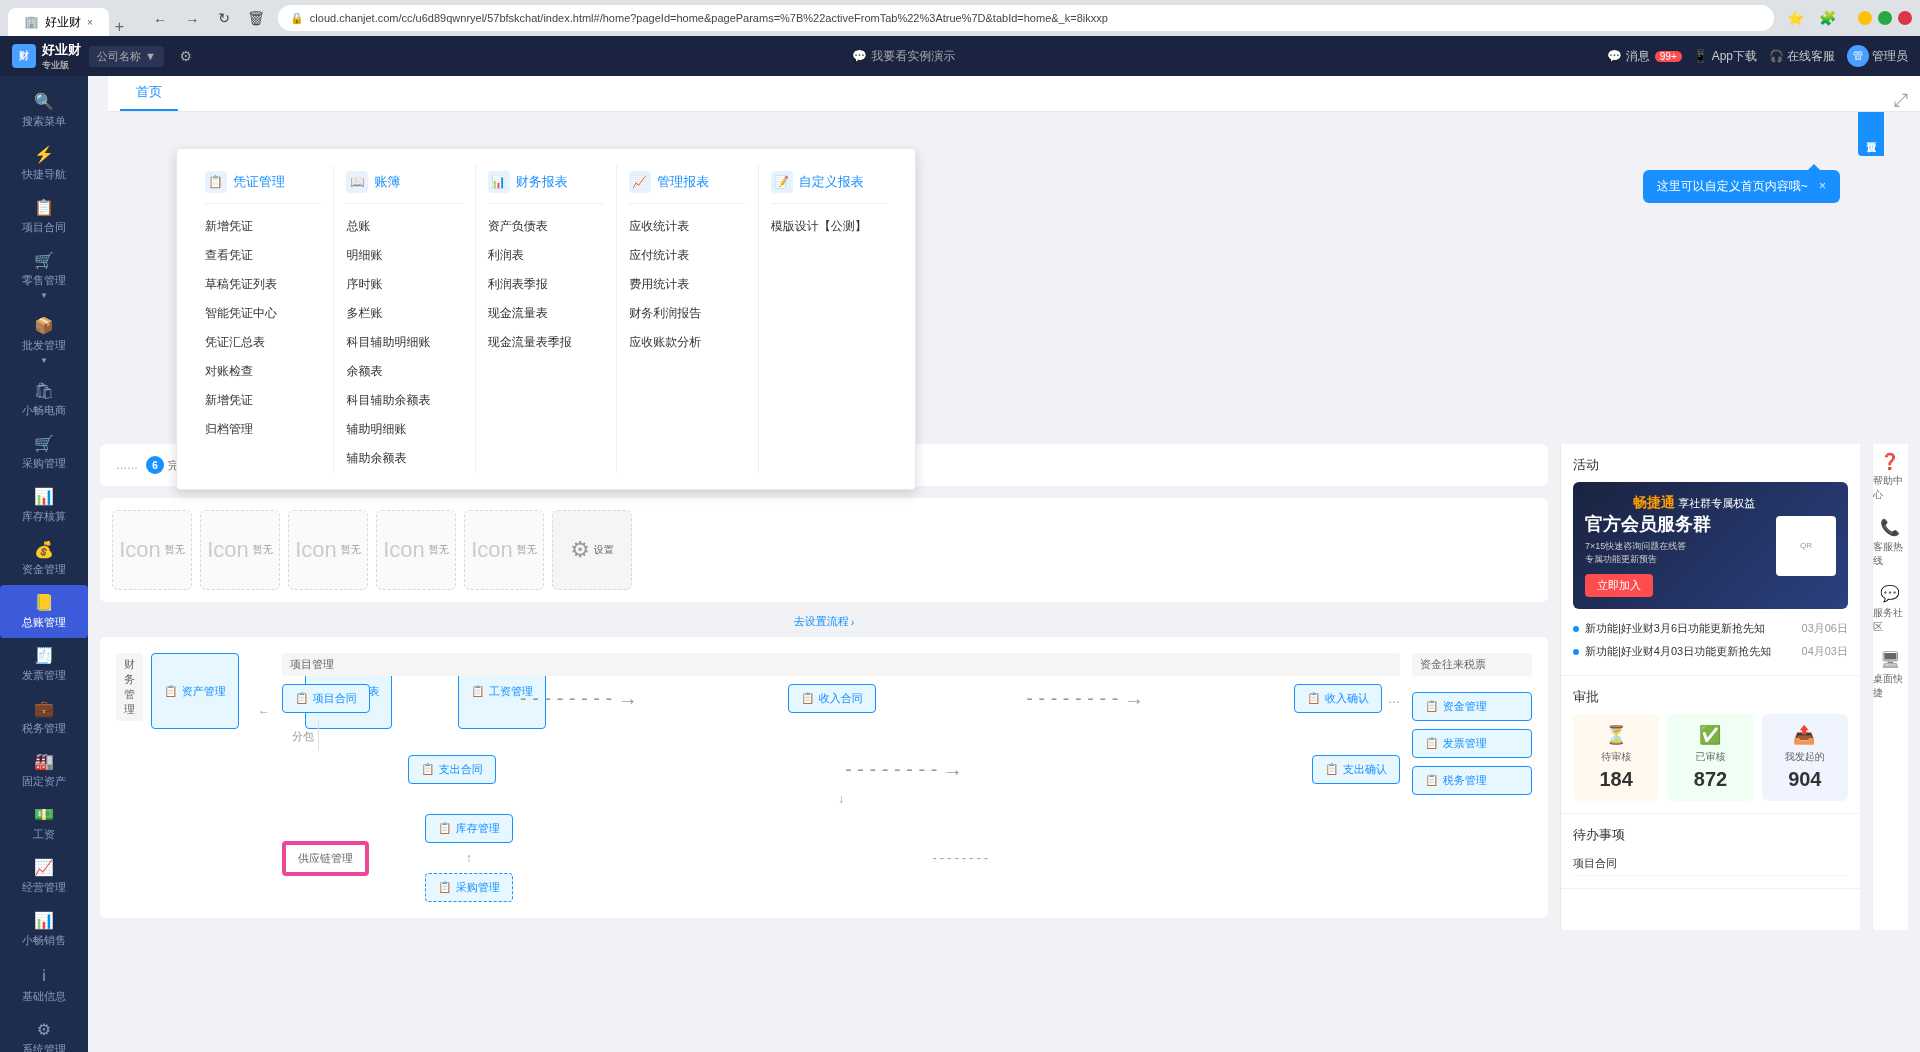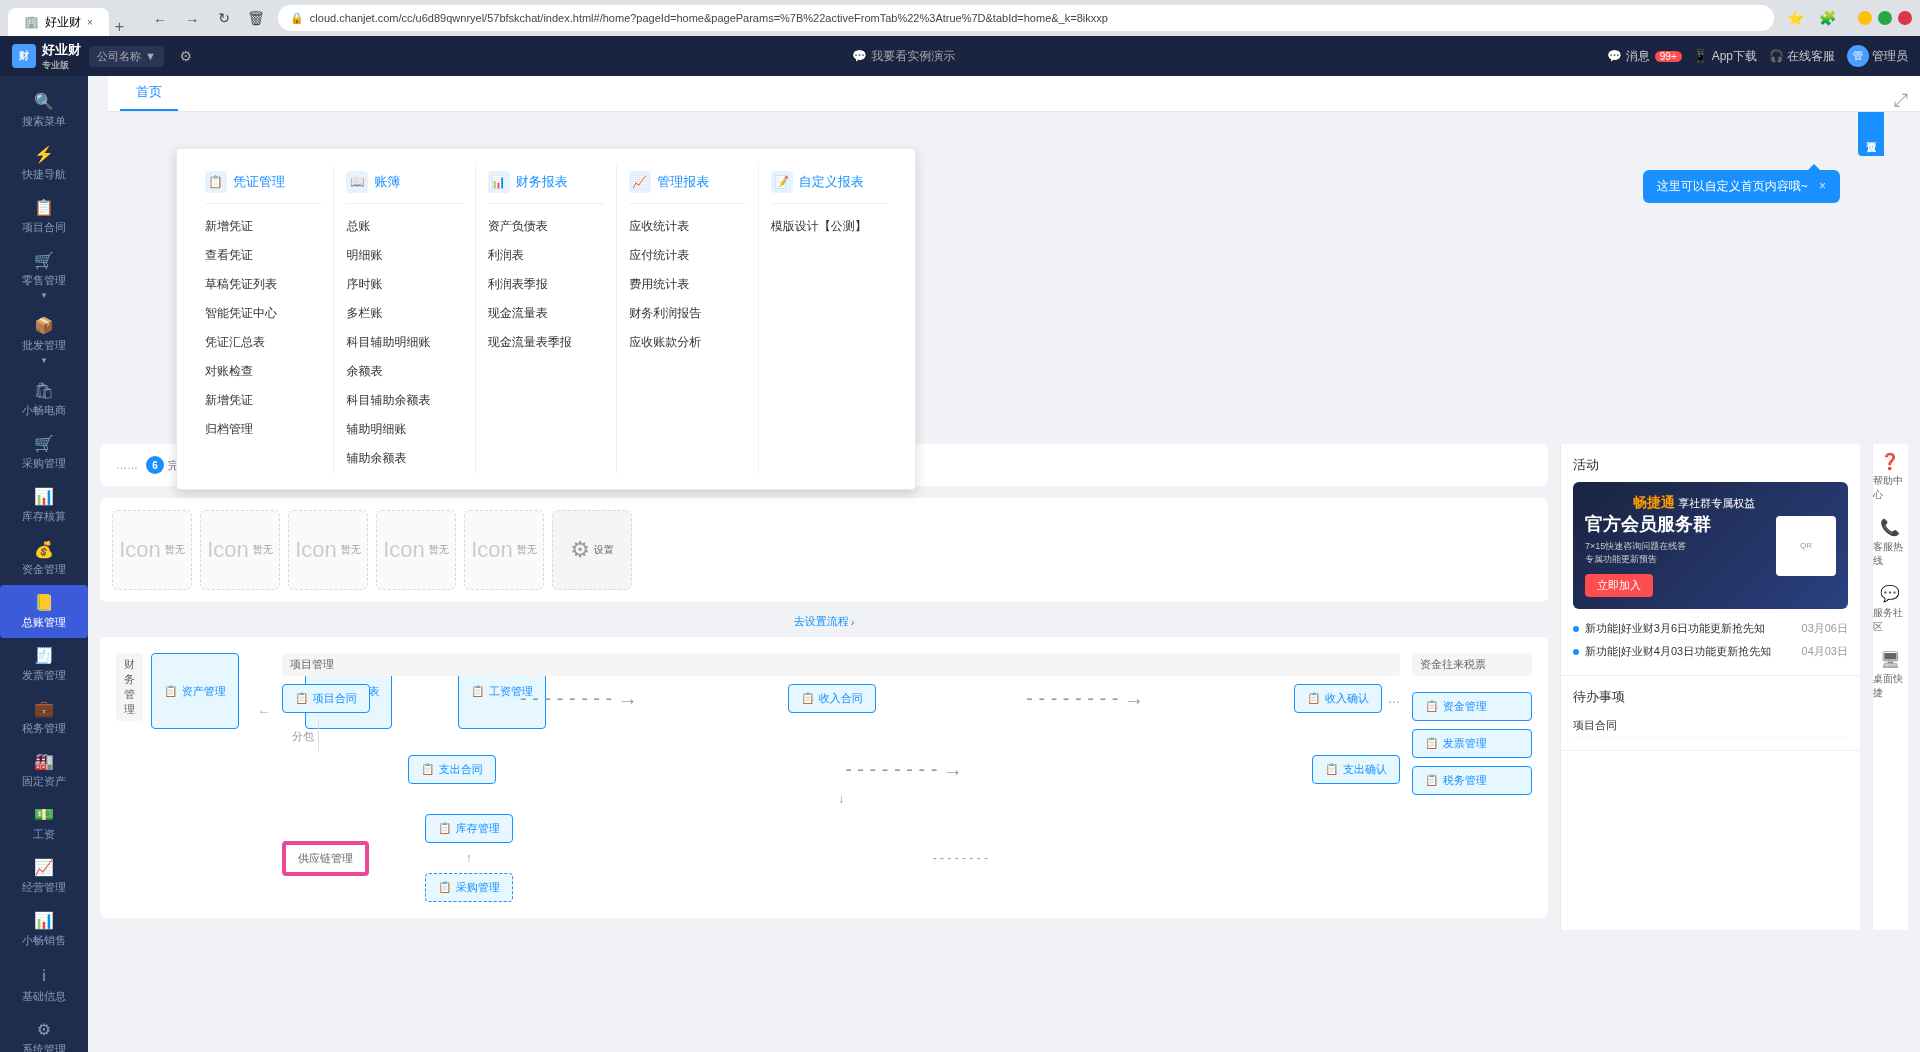--- a/index.html
+++ b/index.html
@@ -571,20 +571,40 @@
                     <span><span class="news-dot"></span><span>新功能|好业财3月6日功能更新抢先知</span></span>
                     <span class="news-date">03月06日</span>
                   </div>
                   <div class="news-item">
                     <span><span class="news-dot"></span><span>新功能|好业财4月03日功能更新抢先知</span></span>
                     <span class="news-date">04月03日</span>
                   </div>
                 </div>
               </div>
 
+              <div class="rp-section">
+                <div class="rp-title">审批</div>
+                <div class="approval-cards">
+                  <div class="approval-card pending">
+                    <div class="card-icon">⏳</div>
+                    <div class="card-label">待审核</div>
+                    <div class="card-num">184</div>
+                  </div>
+                  <div class="approval-card approved">
+                    <div class="card-icon">✅</div>
+                    <div class="card-label">已审核</div>
+                    <div class="card-num">872</div>
+                  </div>
+                  <div class="approval-card sent">
+                    <div class="card-icon">📤</div>
+                    <div class="card-label">我发起的</div>
+                    <div class="card-num">904</div>
+                  </div>
+                </div>
+              </div>
 
               <div class="rp-section">
                 <div class="rp-title">待办事项</div>
                 <div class="todo-item">
                   <span>项目合同</span>
                 </div>
               </div>
             </div>
 
             <div class="right-sidebar">

